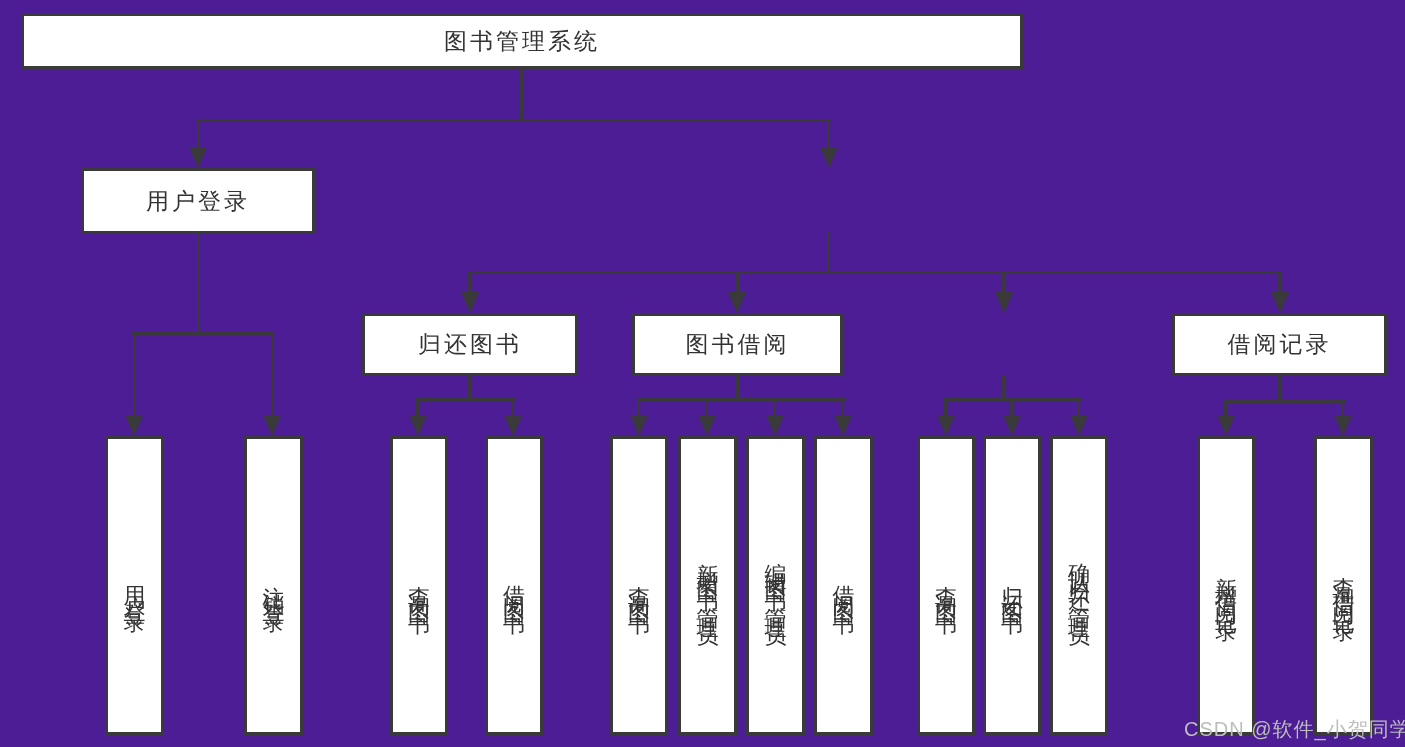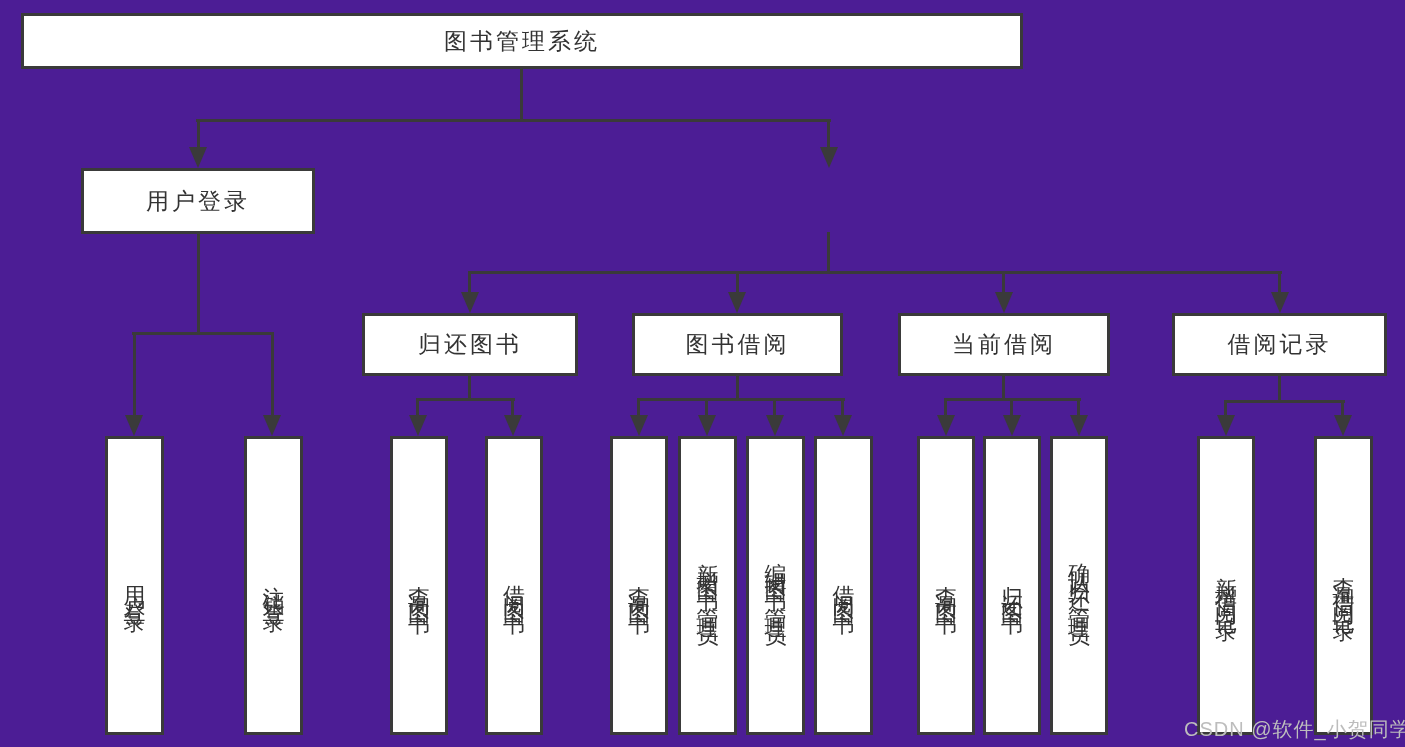--- a/index.html
+++ b/index.html
@@ -88,21 +88,20 @@
   <div class="arrow" style="left:461px;  top:292px;"></div>
   <div class="vline" style="left:736px;  top:271px; height:24px;"></div>
   <div class="arrow" style="left:728px;  top:292px;"></div>
   <div class="vline" style="left:1002px; top:271px; height:24px;"></div>
   <div class="arrow" style="left:995px;  top:292px;"></div>
   <div class="vline" style="left:1278px; top:271px; height:24px;"></div>
   <div class="arrow" style="left:1271px; top:292px;"></div>
 
   <div class="box hbox" style="left:362px;  top:313px; width:216px; height:63px;">归还图书</div>
   <div class="box hbox" style="left:632px;  top:313px; width:211px; height:63px;">图书借阅</div>
-  <div class="box hbox" style="left:898px;  top:313px; width:212px; height:63px;">当前借阅</div>
   <div class="box hbox" style="left:1172px; top:313px; width:215px; height:63px;">借阅记录</div>
 
   <div class="vline" style="left:468px; top:375px; height:26px;"></div>
   <div class="hline" style="left:416px; top:398px; width:99px;"></div>
   <div class="vline" style="left:416px; top:398px; height:20px;"></div>
   <div class="arrow" style="left:409px; top:415px;"></div>
   <div class="vline" style="left:511px; top:398px; height:20px;"></div>
   <div class="arrow" style="left:504px; top:415px;"></div>
 
   <div class="vline" style="left:736px; top:375px; height:26px;"></div>

